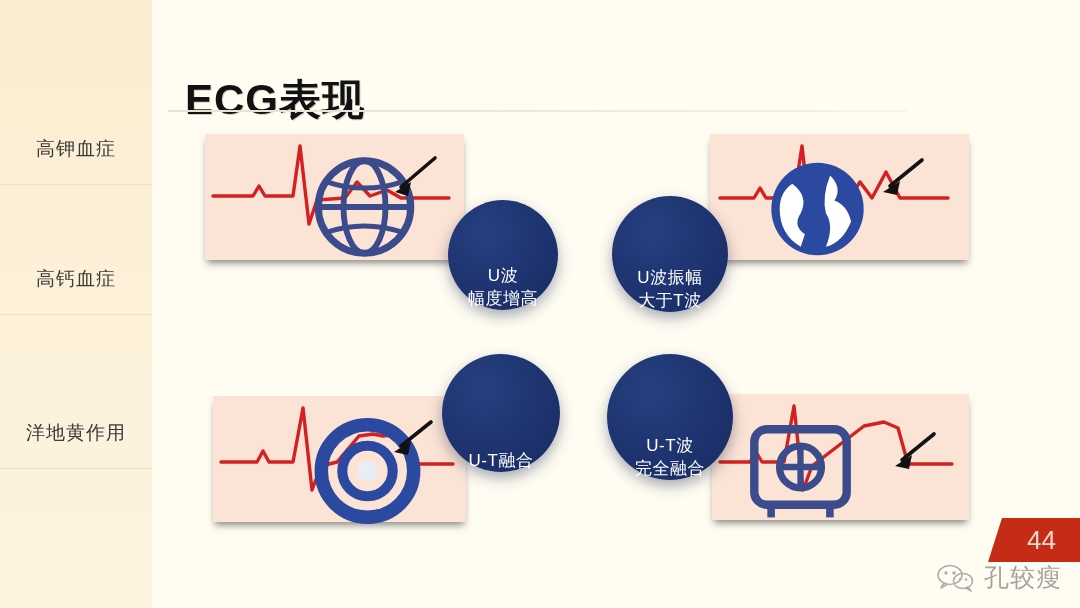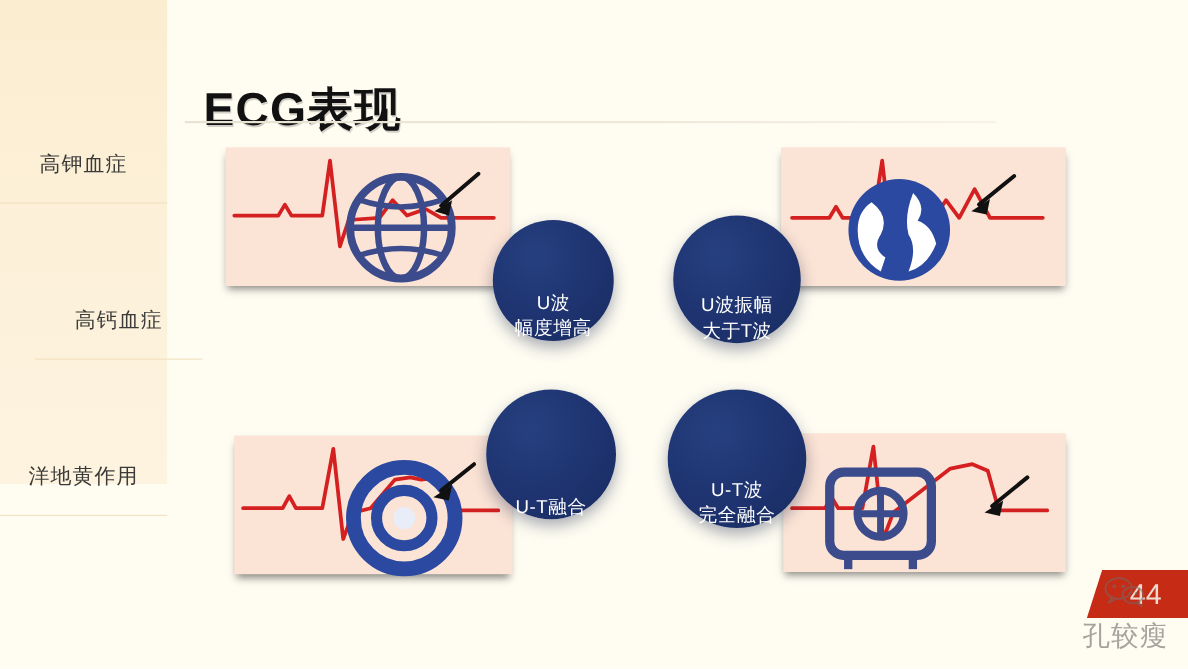--- a/index.html
+++ b/index.html
@@ -17,21 +17,21 @@
     height: 608px;
     overflow: hidden;
     background: #FFFDF2;
   }
 
   
   #sidebar {
     position: absolute;
     left: 0; top: 0;
     width: 152px;
-    height: 440px;
+    height: 608px;
     background: linear-gradient(180deg, #FBEDD0 0%, #FCF0D8 45%, #FDF3DF 100%);
     z-index: 5;
   }
   .side-item {
     position: absolute;
     left: 0;
     width: 152px;
     height: 71px;
     display: flex;
     align-items: center;
@@ -130,21 +130,20 @@
   
   #watermark {
     position: absolute;
     right: 18px;
     bottom: 14px;
     display: flex;
     align-items: center;
     gap: 8px;
     opacity: .55;
     z-index: 12;
-    flex-direction: column;
   }
   #watermark .wm-text {
     font-size: 25px;
     color: #5A5A58;
     letter-spacing: 1px;
   }
   #page-banner {
     position: absolute;
     right: 0;
     bottom: 46px;
@@ -169,21 +168,21 @@
 
 <div id="slide">
 
   <nav id="sidebar">
 
     <div class="side-item" style="top:114px;">
       <span class="side-label">高钾血症</span>
     </div>
 
 
-    <div class="side-item" style="top:256px;margin-left:32px;">
+    <div class="side-item" style="top:244px;">
       <span class="side-label">高钙血症</span>
     </div>
 
 
     <div class="side-item" style="top:398px;">
       <span class="side-label">洋地黄作用</span>
     </div>
 
   </nav>
 

